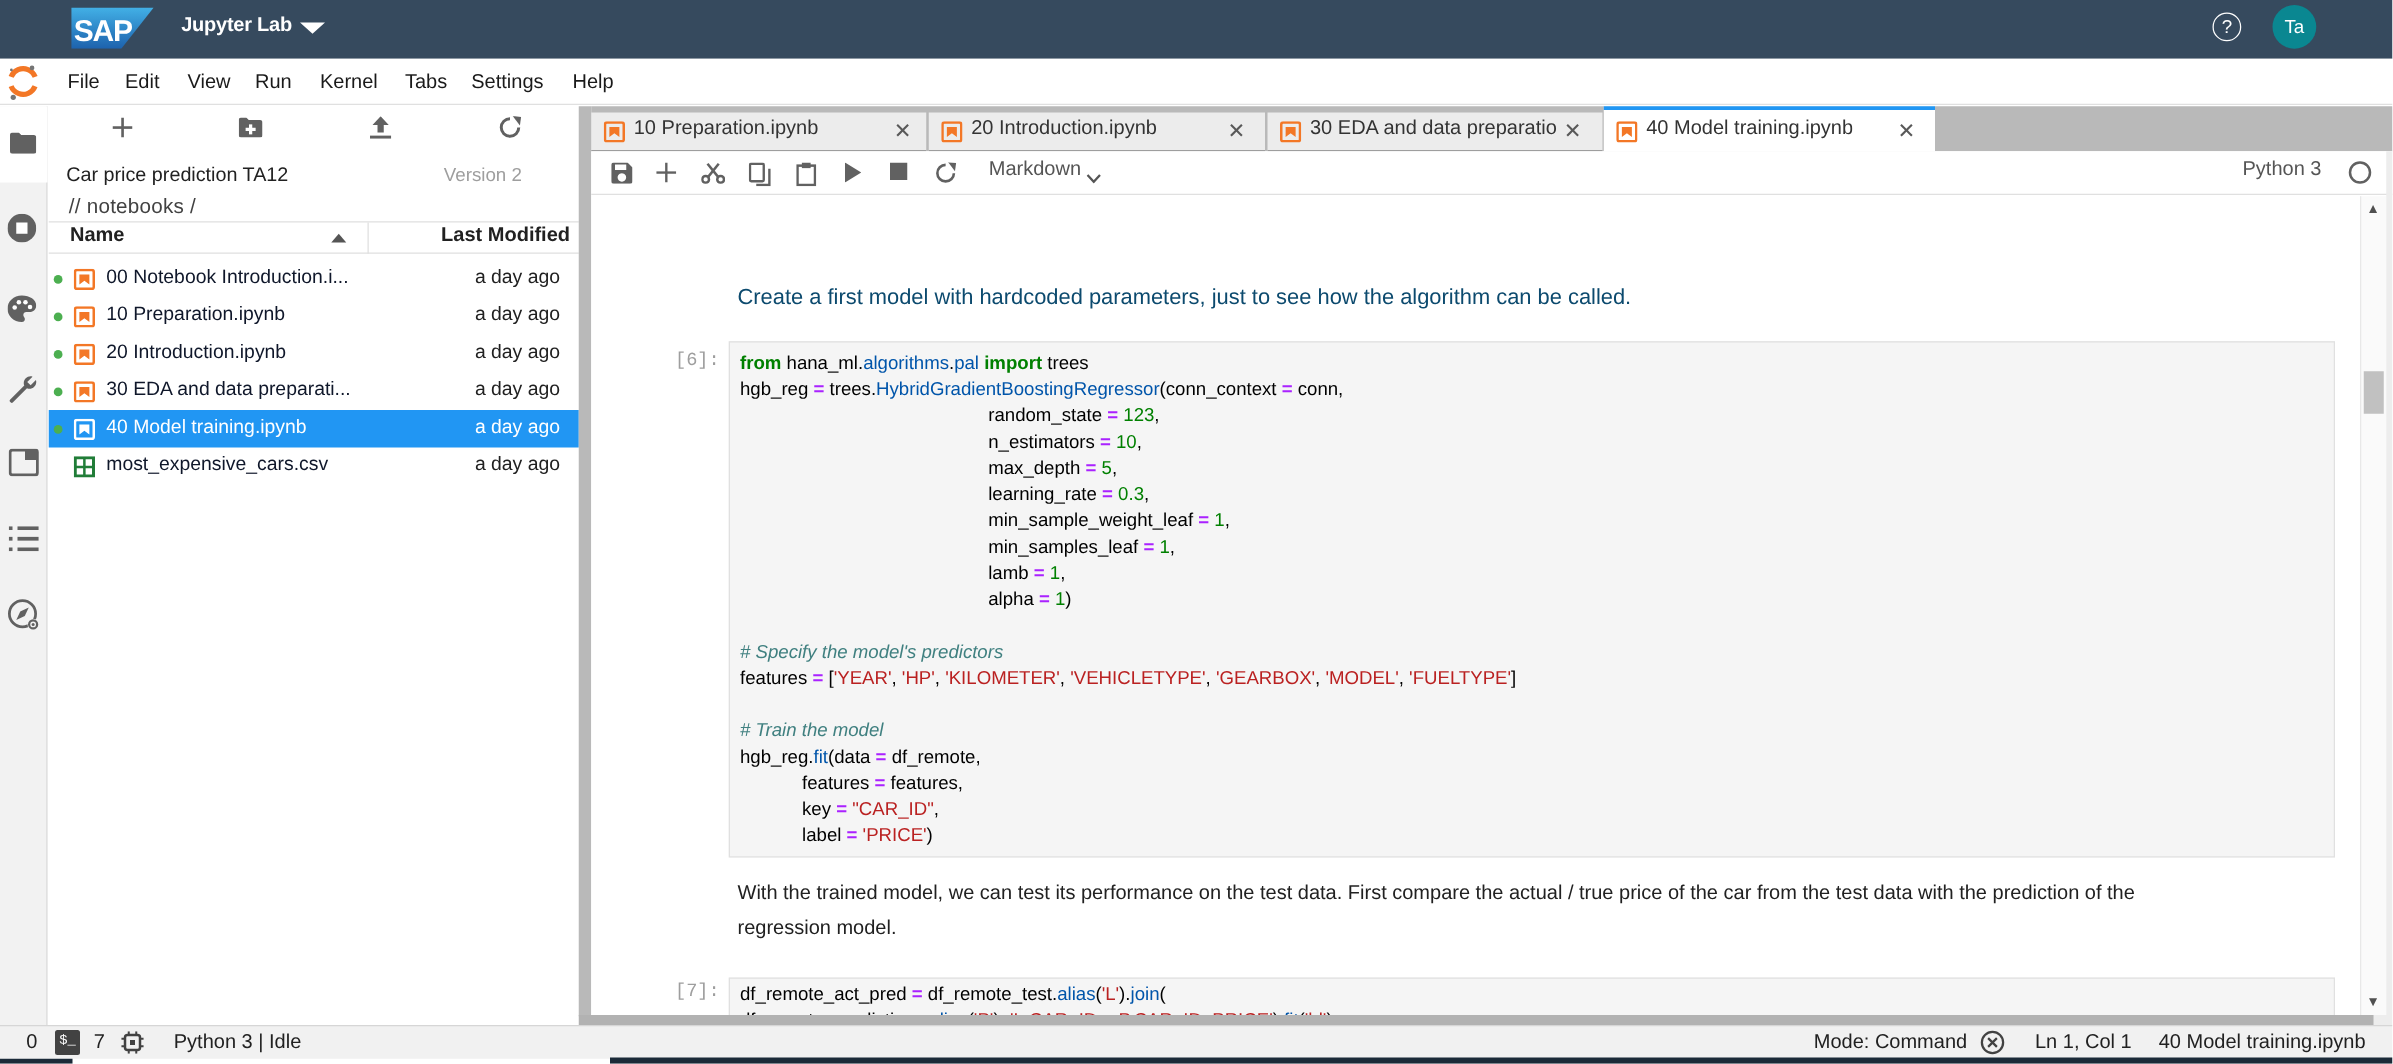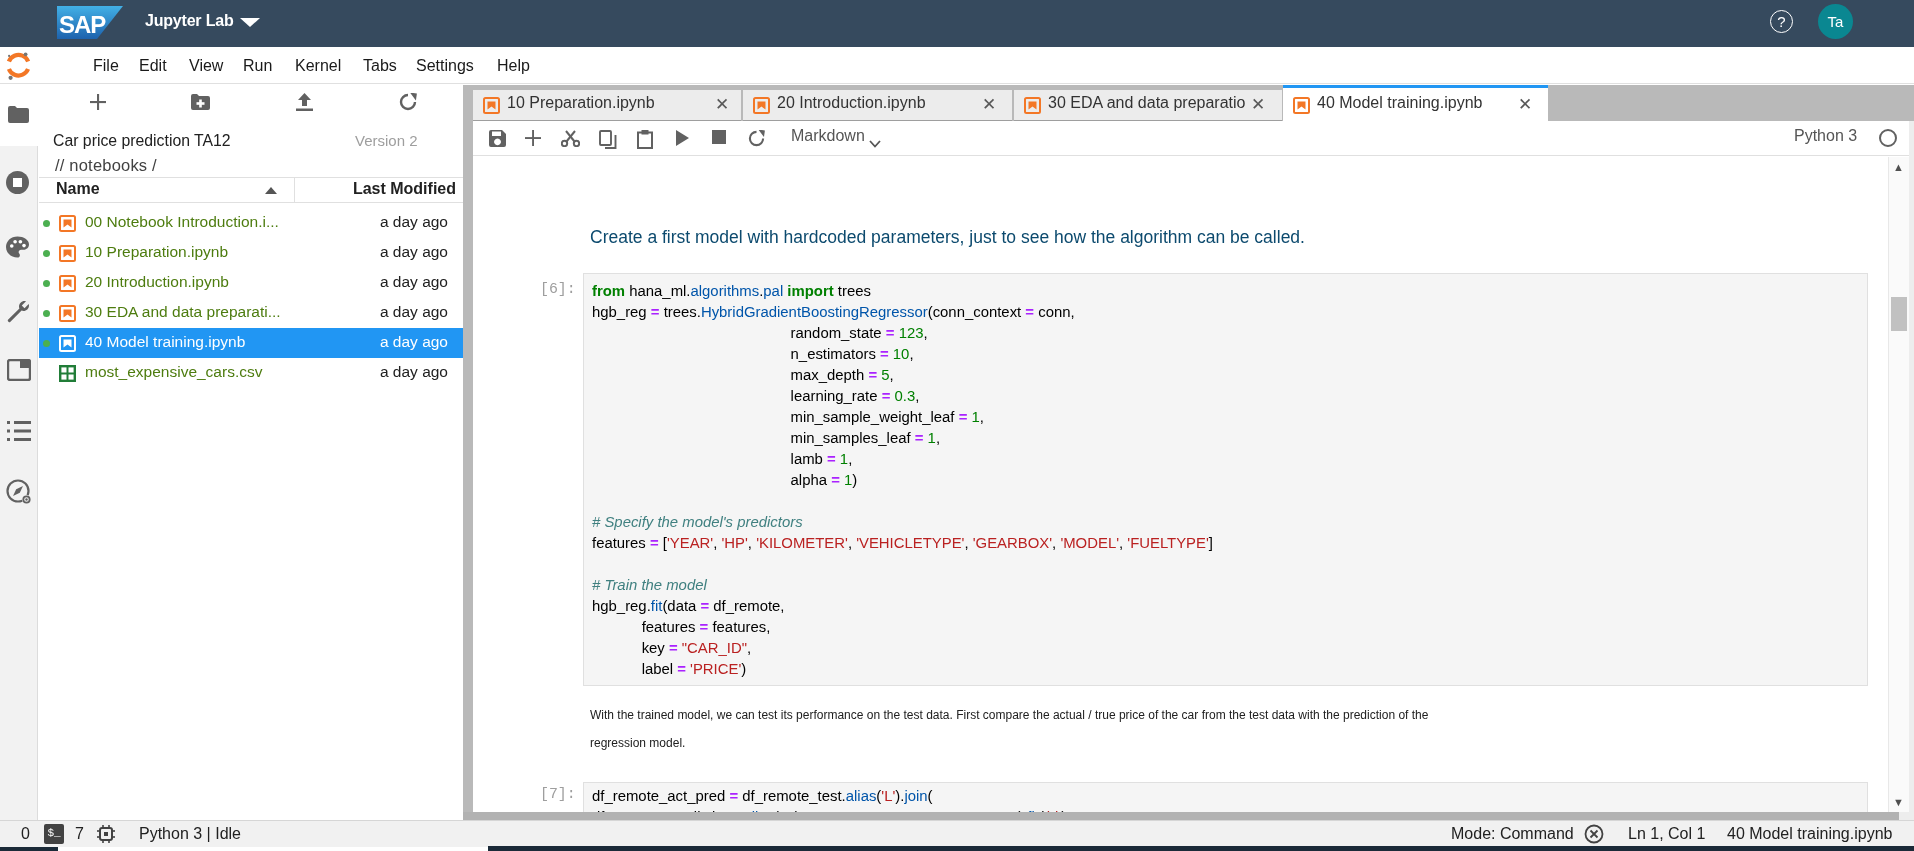--- a/index.html
+++ b/index.html
@@ -11,40 +11,40 @@
 
 #topbar { left:0; top:0; width:1914px; height:47px; background:#364a5e; }
 #saplogo { left:57px; top:6px; }
 #jlab { left:145px; top:12px; color:#fff; font-size:16px; font-weight:bold; letter-spacing:-0.2px;}
 #jlabtri { left:240px; top:18px; width:0; height:0; border-left:10px solid transparent; border-right:10px solid transparent; border-top:9px solid #fff; }
 #helpq { left:1770px; top:10px; width:23px; height:23px; border:1.5px solid #fff; border-radius:50%; color:#fff; font-size:15px; text-align:center; line-height:21px; }
 #avatar { left:1818px; top:4px; width:35px; height:35px; background:#0a8791; border-radius:50%; color:#fff; font-size:15px; text-align:center; line-height:35px; }
 
 
 #menubar { left:0; top:47px; width:1914px; height:37px; background:#fff; border-bottom:1px solid #e0e0e0; }
-.menuitem { position:absolute; top:57px; font-size:16px; color:#1a1a1a;margin-left:39px; }
+.menuitem { position:absolute; top:57px; font-size:16px; color:#1a1a1a; }
 
 
 #sidebar { left:0; top:85px; width:38px; height:737px; background:#f2f2f2; border-right:1px solid #dcdcdc; }
 #sidebar .active { position:absolute; left:0; top:0; width:38px; height:61px; background:#fff; }
 
 
 #filepanel { left:39px; top:85px; width:424px; height:737px; background:#fff; }
 .fbicon { position:absolute; top:8px; }
 #fptitle { left:14px; top:47px; font-size:15.8px; color:#212121; }
 #fpver { left:316px; top:47px; font-size:15px; color:#9e9e9e; }
 #fpcrumb { left:16px; top:71px; font-size:16.5px; letter-spacing:0.2px; color:#424242;text-align:center; }
 #fphead { left:0px; top:92px; width:424px; height:26px; border-top:1px solid #e0e0e0; border-bottom:1px solid #e0e0e0; }
 #fphead .nm { position:absolute; left:17px; top:2px; font-weight:bold; font-size:16px; color:#212121;}
 #fphead .lm { position:absolute; right:7px; top:2px; font-weight:bold; font-size:16px; color:#212121;}
 #fphead .coldiv { position:absolute; left:255px; top:0; width:1px; height:25px; background:#e0e0e0; }
 #fphead .sortup { position:absolute; left:226px; top:9px; width:0;height:0; border-left:6px solid transparent;border-right:6px solid transparent;border-bottom:7px solid #555;}
 .frow { position:absolute; left:0; width:424px; height:30px; }
 .frow .dot { position:absolute; left:4px; top:12px; width:7px; height:7px; border-radius:50%; background:#4caf50; }
-.frow .fname { position:absolute; left:46px; top:5px; font-size:15.5px; color:#4d7c0f; white-space:pre; }
+.frow .fname { position:absolute; left:46px; top:5px; font-size:15.5px; color:#0f172a; white-space:pre; }
 .frow .fdate { position:absolute; right:15px; top:5px; font-size:15.5px; color:#212121; }
 .frow.sel { background:#2196f3; }
 .frow.sel .fname, .frow.sel .fdate { color:#fff; }
 .frow svg { position:absolute; left:20px; top:7px; }
 
 
 #divider { left:463px; top:85px; width:10px; height:728px; background:#b9b9b9; }
 
 
 #tabbar { left:473px; top:85px; width:1441px; height:36px; background:#b9b9b9; }
@@ -68,21 +68,21 @@
 #p1md { position:absolute; left:117px; top:71px; font-size:17.5px; color:#0c4a6e; }
 .cell { position:absolute; background:#f5f5f5; border:1px solid #e0e0e0; }
 .prompt { position:absolute; font-family:"Liberation Mono",monospace; font-size:14.9px; color:#9e9e9e; }
 pre.code { font-family:Liberation Sans, sans-serif; font-size:14.9px; line-height:21px; color:#000; }
 pre.code .k { color:#008000; font-weight:bold; }
 pre.code .o { color:#aa22ff; font-weight:bold; }
 pre.code .p { color:#0055aa; }
 pre.code .n { color:#008000; }
 pre.code .s { color:#ba2121; }
 pre.code .c { color:#408080; font-style:italic; }
-#p2md { position:absolute; left:117px; top:545px; font-size:12px; color:#212121; line-height:28px; }
+#p2md { position:absolute; left:117px; top:545px; font-size:16px; color:#212121; line-height:28px; }
 
 
 #vsb { left:1888px; top:157px; width:21px; height:655px; background:#fafafa; border-left:1px solid #e8e8e8; }
 #vsb .thumb { position:absolute; left:2px; top:140px; width:16px; height:34px; background:#c1c1c1; }
 #vsb .arr { position:absolute; left:4px; font-size:11px; color:#505050; }
 #rightstrip { left:1909px; top:121px; width:5px; height:691px; background:#ededed; }
 #hsb { left:463px; top:812px; width:1436px; height:8px; background:#b2b2b2; }
 #hsbcorner { left:1899px; top:812px; width:15px; height:8px; background:#ededed; }
 
 

